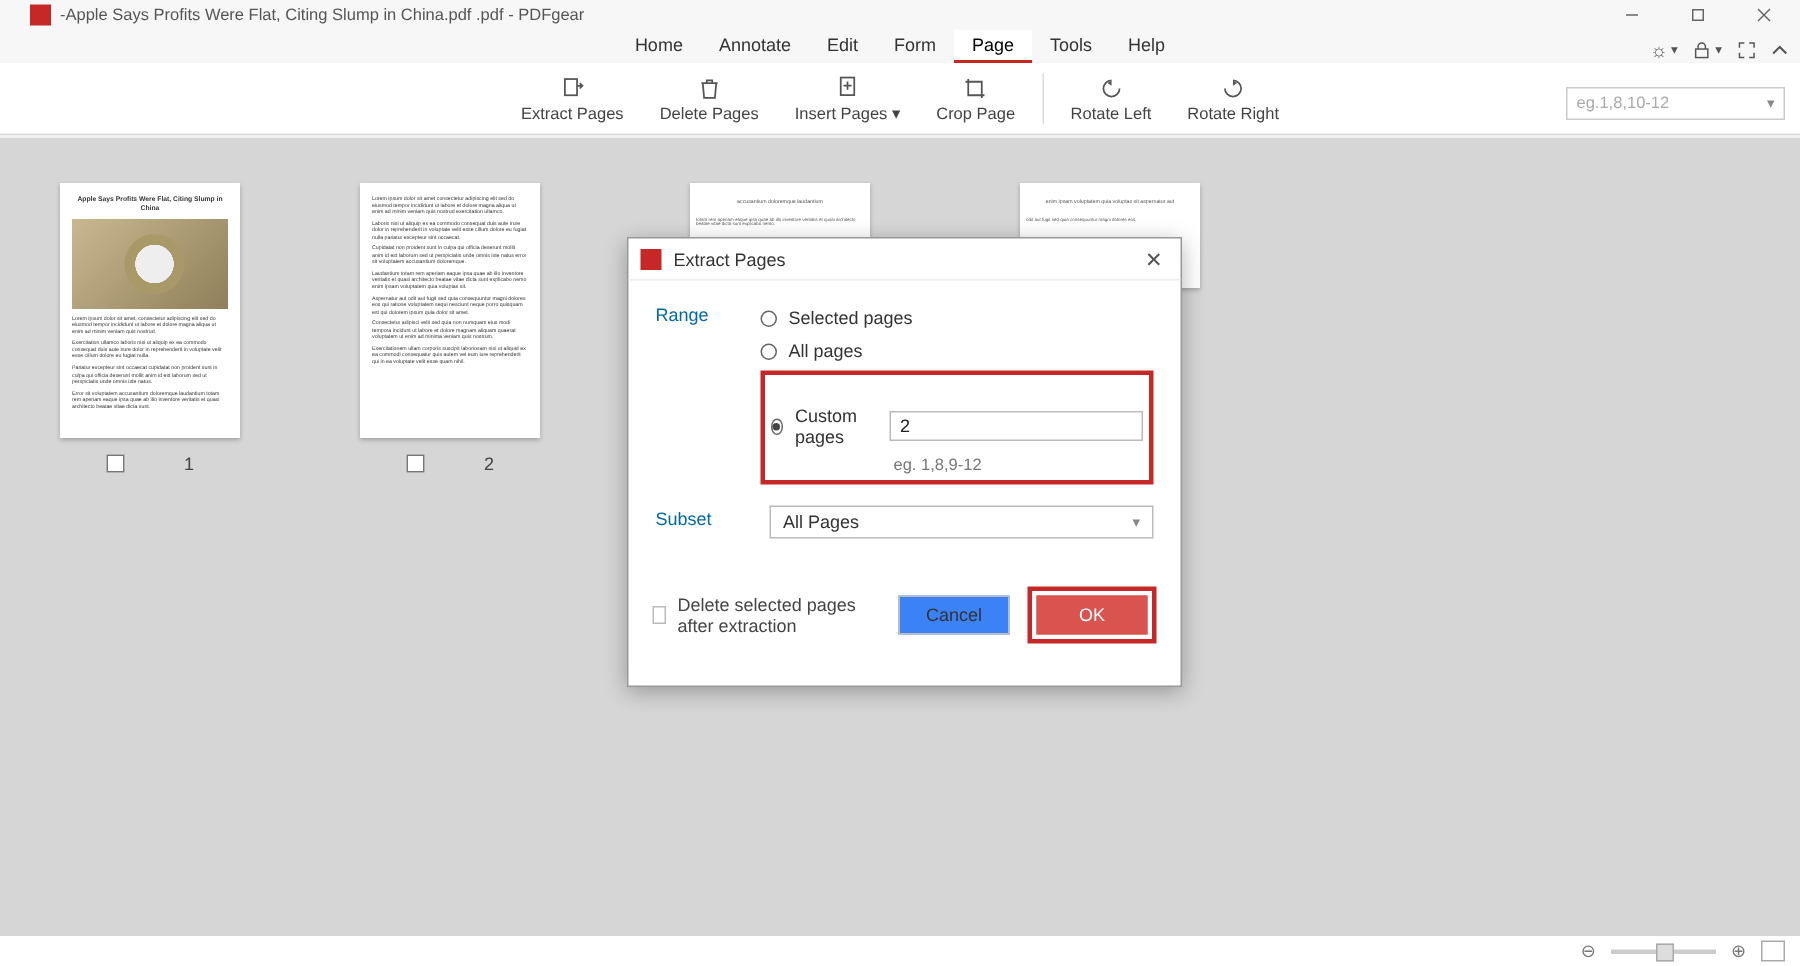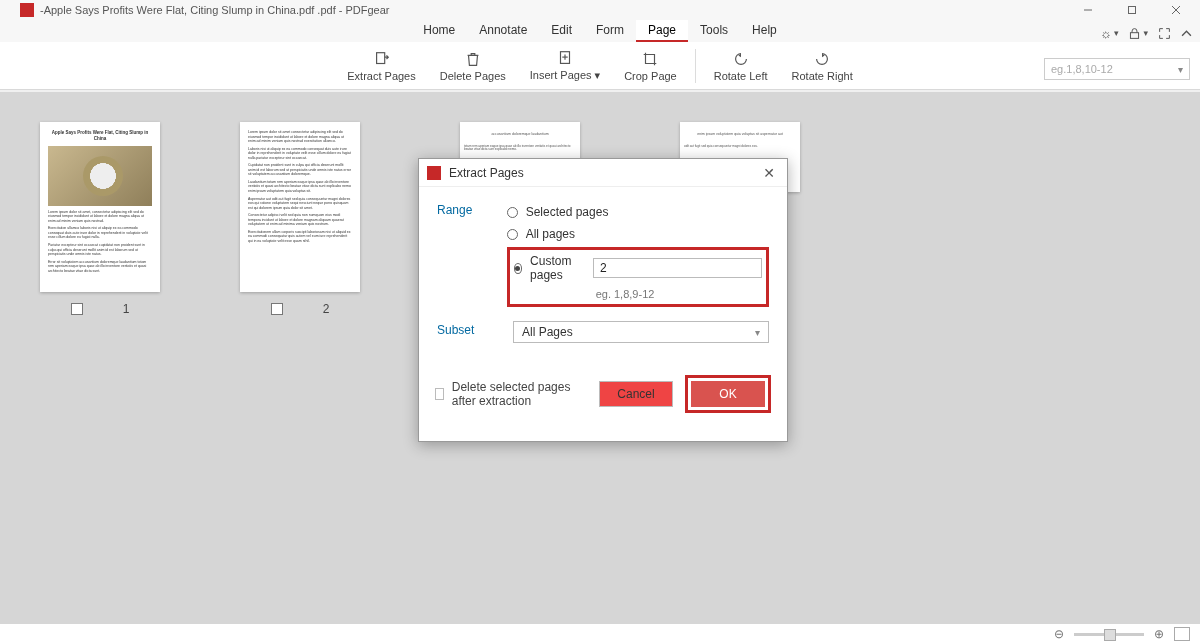--- a/index.html
+++ b/index.html
@@ -58,28 +58,28 @@
   .modal .mhdr .micon { width:14px; height:14px; background:#c62828; margin-right:8px;}
   .modal .mhdr .mtitle { flex:1;}
   .modal .mhdr .mclose { cursor:pointer; color:#555; font-size:14px; padding:0 4px;}
   .modal .mbody { padding:14px 18px 10px 18px;}
   .mrow { display:flex; align-items:flex-start; margin-bottom:10px;}
   .mrow .mlabel { width:76px; color:#0369a1; padding-top:2px;}
   .mrow .mfield { flex:1;}
   .radio-line { display:flex; align-items:center; gap:8px; padding:4px 0;}
   .radio { width:11px; height:11px; border:1px solid #666; border-radius:50%; display:inline-flex; align-items:center; justify-content:center; cursor:pointer;}
   .radio.sel::after { content:""; width:5px; height:5px; background:#444; border-radius:50%;}
-  .highlight-box { border:3px solid #c62828; padding:0px 4px 4px 4px; margin-top:2px;}
+  .highlight-box { border:3px solid #c62828; padding:16px 4px 4px 4px; margin-top:2px;}
   .custom-input { width:180px; height:20px; border:1px solid #bbb; padding:0 6px; font-size:12px; color:#222;}
   .hint { font-size:11px; color:#777; margin-left:82px; margin-top:2px;}
   .sel-dd { width:100%; height:22px; border:1px solid #bbb; display:flex; align-items:center; justify-content:space-between; padding:0 8px; cursor:pointer;}
   .checkbox-sq { width:12px; height:12px; border:1px solid #bbb; display:inline-block; margin-right:8px; vertical-align:middle; cursor:pointer;}
   .mfooter { display:flex; justify-content:space-between; align-items:center; gap:12px; padding:12px 16px 28px 16px;}
   .delchk { flex:1; display:flex; align-items:center; color:#444; font-size:12px;}
-  .btn { min-width:74px; height:26px; border:1px solid #bbb; background:#ef4444; display:flex; align-items:center; justify-content:center; cursor:pointer; font-size:12px;}
+  .btn { min-width:74px; height:26px; border:1px solid #bbb; background:#3b82f6; display:flex; align-items:center; justify-content:center; cursor:pointer; font-size:12px;}
   .btn.primary { background:#d9534f; border-color:#d9534f; color:#fff;}
   .ok-wrap { border:3px solid #c62828; padding:3px;}
 
   
   .status { position:absolute; left:0; right:0; bottom:0; height:20px; background:#fff; display:flex; justify-content:flex-end; align-items:center; gap:10px; padding:0 10px; color:#777; font-size:12px;}
   .zoom-slider { width:70px; height:3px; background:#ccc; position:relative;}
   .zoom-slider::after{ content:""; position:absolute; left:30px; top:-4px; width:10px; height:10px; background:#ddd; border:1px solid #aaa;}
   .vbtn { width:16px; height:14px; border:1px solid #aaa; cursor:pointer;}
 </style>
 </head>

